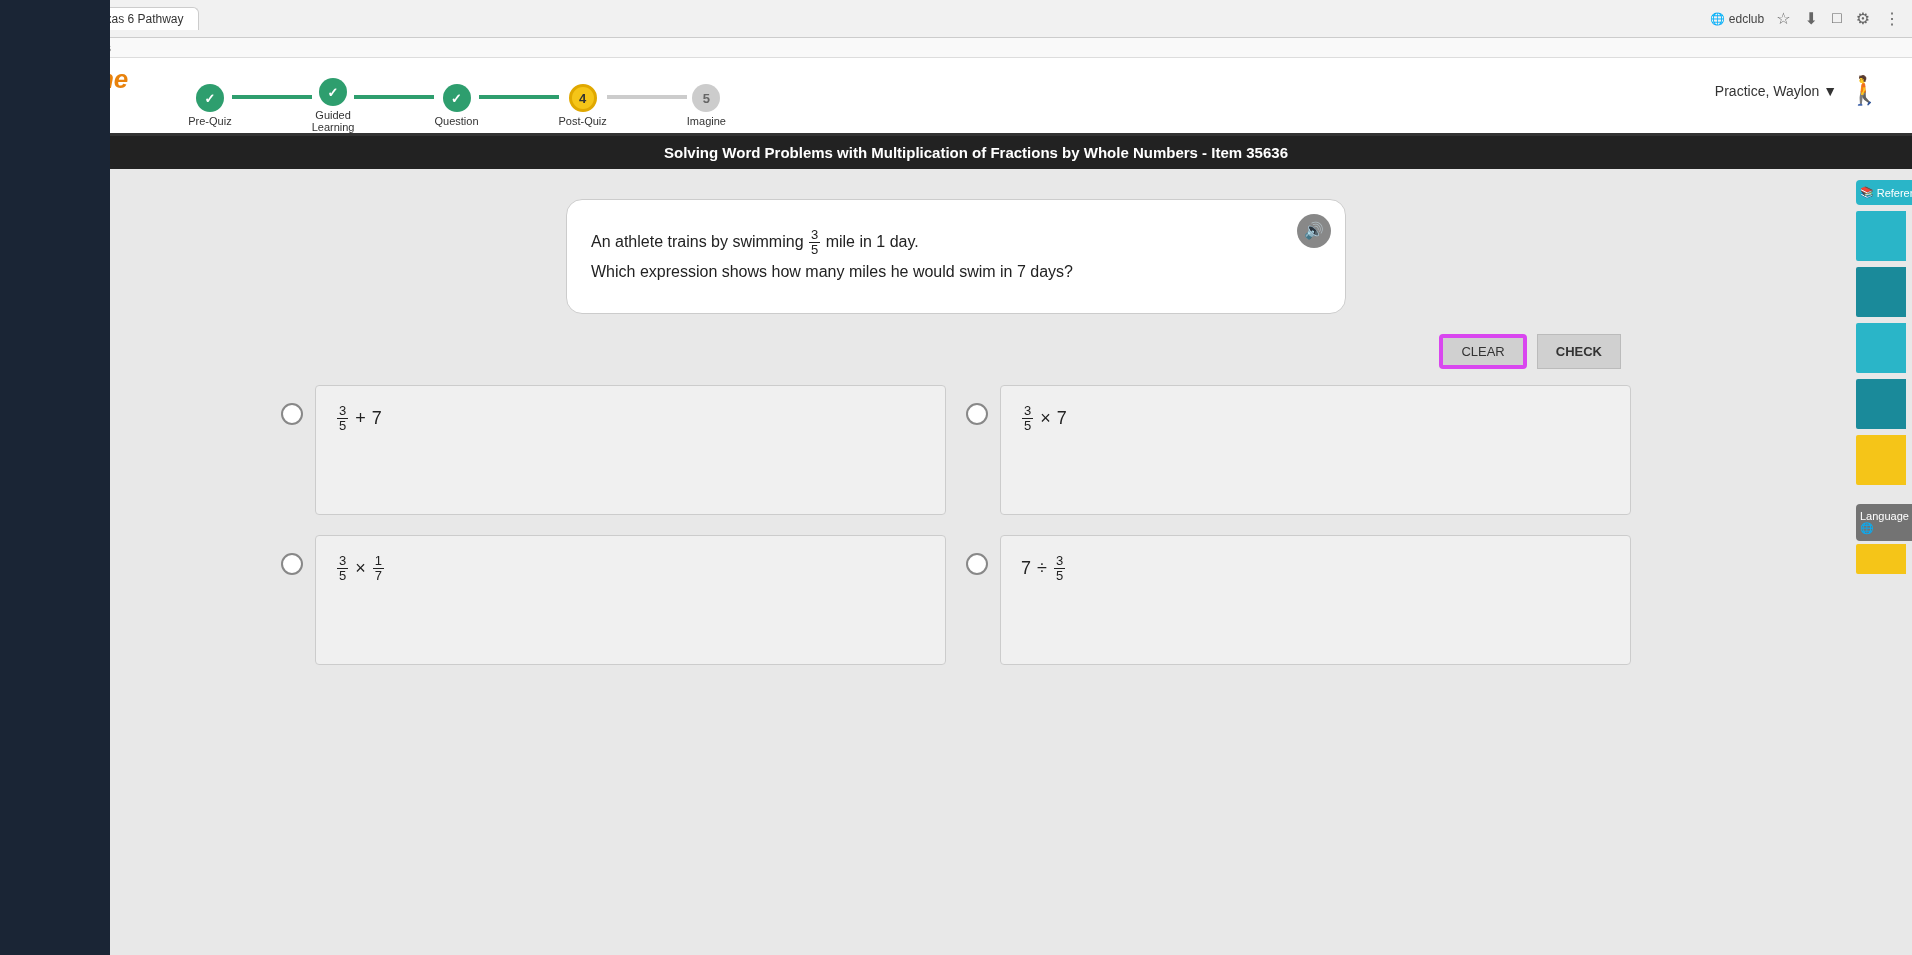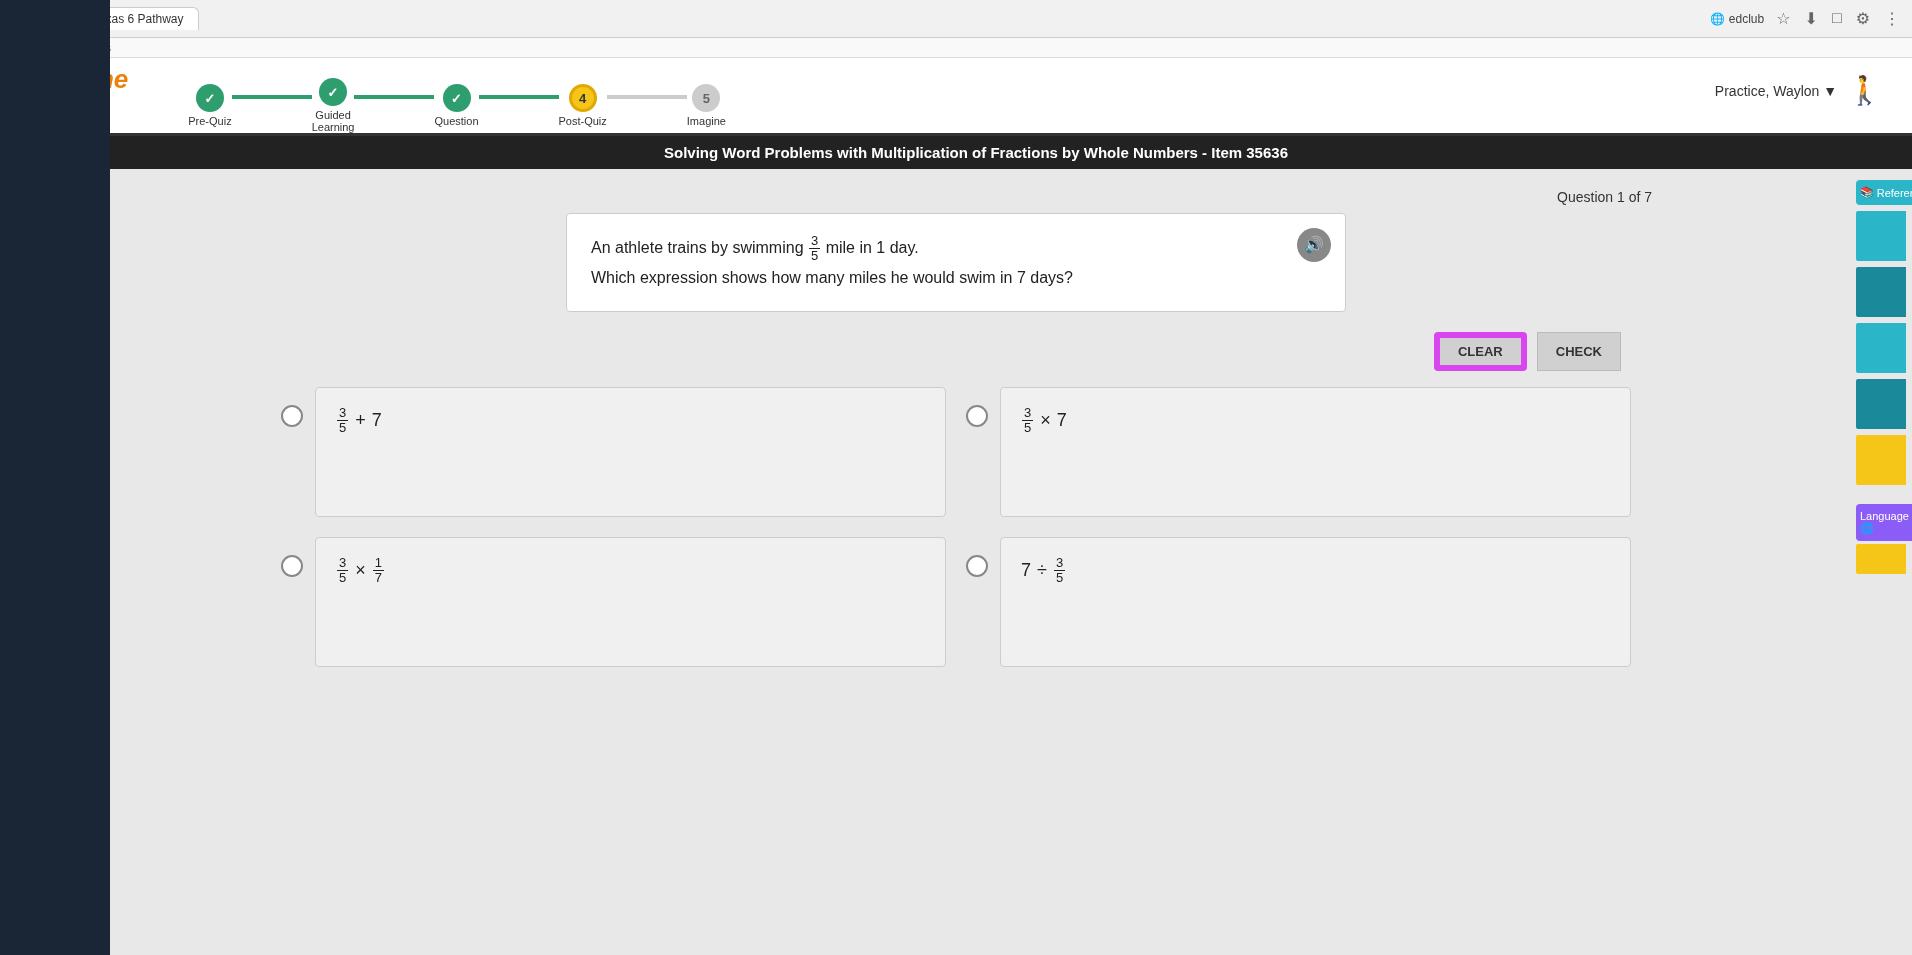--- a/index.html
+++ b/index.html
@@ -180,24 +180,24 @@
       font-size: 14px;
       color: #333;
       margin-bottom: 8px;
       padding-right: 200px;
     }
 
     
     .question-box {
       background: #fff;
       border: 1px solid #ccc;
-      border-radius: 4px;
-      padding: 20px 24px;
+      border-radius: 16px;
+      padding: 28px 24px;
       max-width: 780px;
-      margin: 4px auto 20px auto;
+      margin: 10px auto 20px auto;
       position: relative;
       font-size: 16px;
       color: #222;
       line-height: 1.7;
     }
     .audio-btn {
       position: absolute;
       top: 14px;
       right: 14px;
       background: #888;
@@ -227,25 +227,25 @@
     .buttons-row {
       display: flex;
       justify-content: flex-end;
       gap: 10px;
       max-width: 1350px;
       margin: 0 auto 16px auto;
       padding-right: 10px;
     }
     .btn-clear {
       background: #d0d0d0;
-      border: 6px solid #d946ef;
+      border: 4px solid #d946ef;
       border-radius: 4px;
       padding: 6px 18px;
       font-size: 13px;
-      font-weight: bold;
+      font-weight: normal;
       cursor: pointer;
       color: #333;
     }
     .btn-check {
       background: #d0d0d0;
       border: 1px solid #bbb;
       border-radius: 0;
       padding: 6px 18px;
       font-size: 13px;
       font-weight: bold;
@@ -321,21 +321,21 @@
       background: #2ab5c8;
       width: 50px;
       height: 50px;
       margin-bottom: 3px;
       border-radius: 2px 0 0 2px;
     }
     .sidebar-tile.dark { background: #1a8a9a; }
     .sidebar-tile.yellow { background: #f5c518; }
 
     .sidebar-language {
-      background: #8b5cf6;
+      background: #737373;
       color: white;
       font-size: 11px;
       padding: 6px 4px;
       cursor: pointer;
       margin-top: 20px;
       border-radius: 4px 0 0 4px;
     }
     .sidebar-yellow-btn {
       background: #f5c518;
       width: 50px;
@@ -424,23 +424,20 @@
     <span class="avatar-icon">🚶</span>
   </div>
 </div>
 
 <div class="black-banner">
   <span>Solving Word Problems with Multiplication of Fractions by Whole Numbers - Item 35636</span>
 </div>
 
 <div class="main-content">
 
-  <div class="question-info">
-    <span>Question 1 of 7</span>
-  </div>
 
   <div class="question-box">
     <p>
       <span>An athlete trains by swimming</span>
       <span class="fraction">
         <span class="num">3</span>
         <span class="den">5</span>
       </span>
       <span>mile in 1 day.</span>
     </p>

